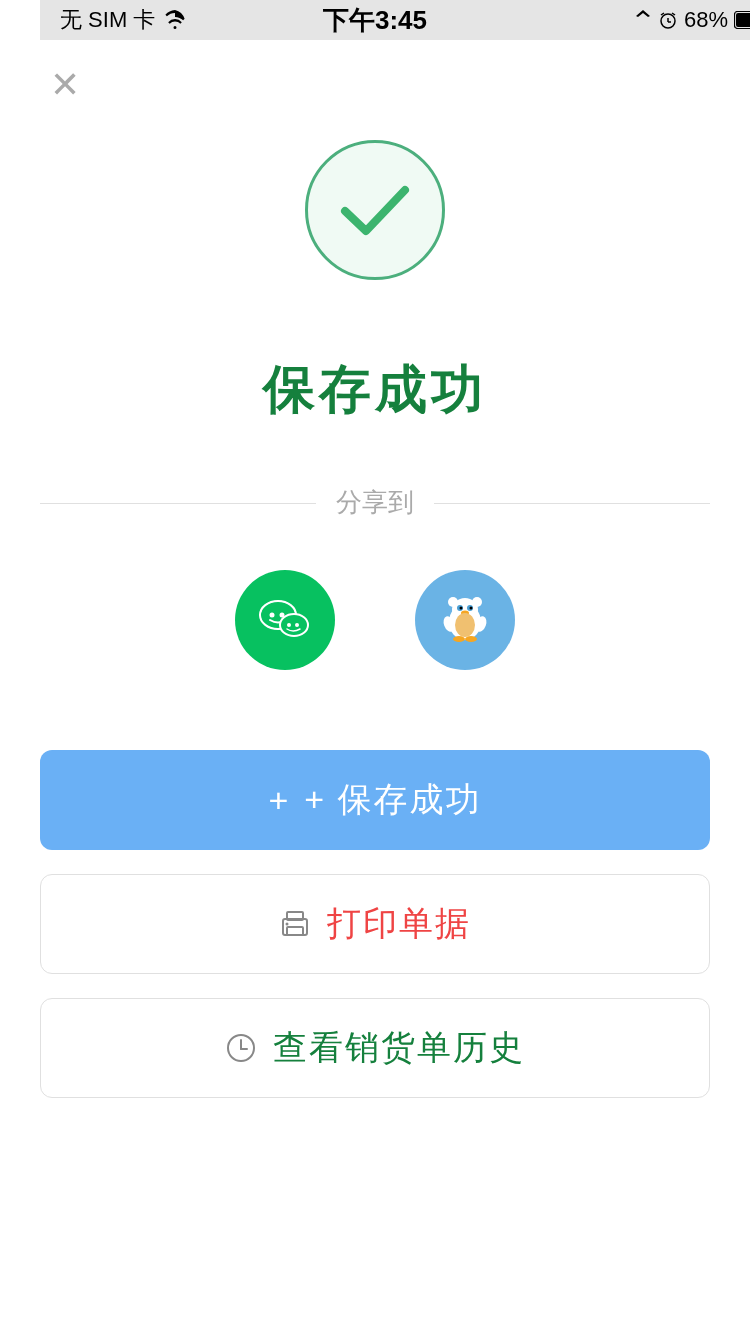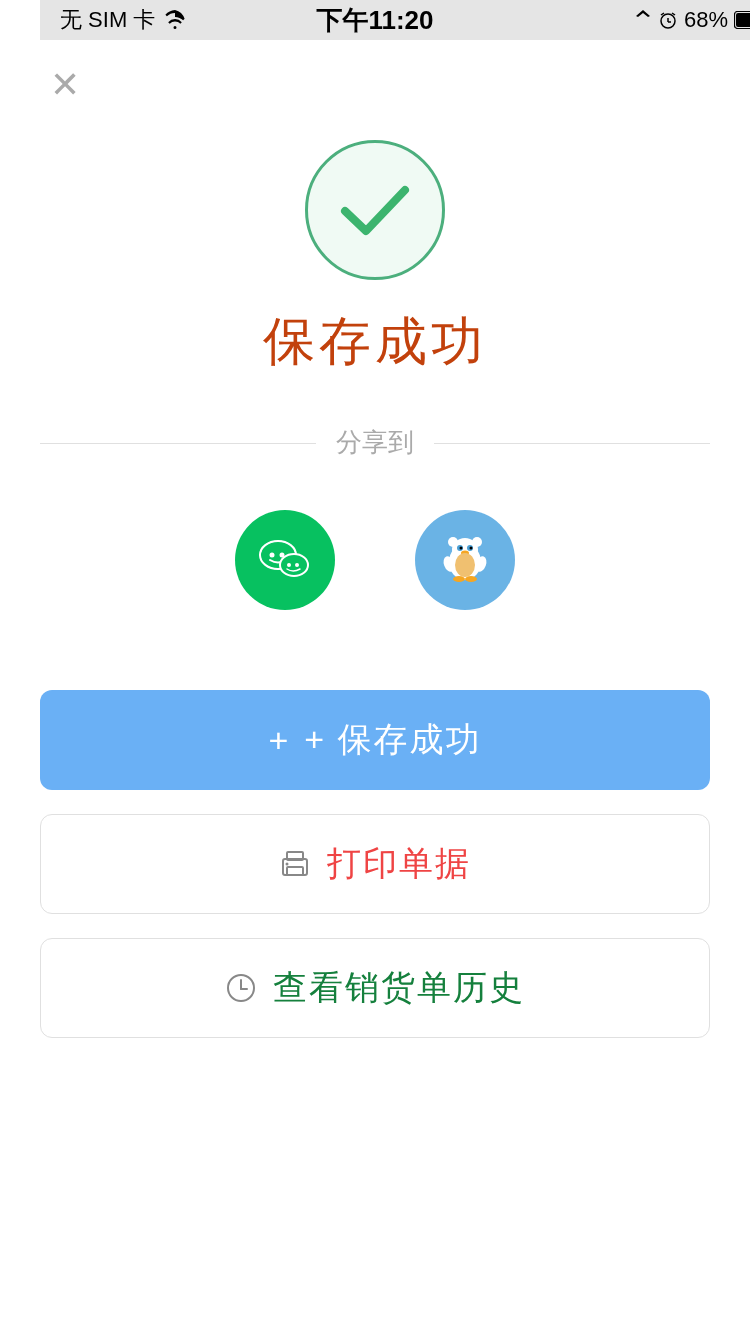--- a/index.html
+++ b/index.html
@@ -97,31 +97,31 @@
       justify-content: center;
     }
 
     .checkmark {
       width: 70px;
       height: 55px;
     }
 
     
     .success-title {
-      margin-top: 27px;
+      margin-top: 75px;
       font-size: 52px;
-      font-weight: 400;
-      color: #c2410c;
+      font-weight: 700;
+      color: #15803d;
       letter-spacing: 4px;
     }
 
     
     .share-divider {
       width: 100%;
-      margin-top: 48px;
+      margin-top: 60px;
       position: relative;
       display: flex;
       align-items: center;
       justify-content: center;
     }
 
     .share-divider::before {
       content: '';
       position: absolute;
       left: 0;
@@ -204,21 +204,21 @@
 </head>
 <body>
 
 <div class="status-bar">
   <div class="status-left">
     <span style="font-size:22px;">无 SIM 卡</span>
     <svg width="24" height="20" viewBox="0 0 24 20" fill="none" xmlns="http://www.w3.org/2000/svg">
       <path d="M12 16a1.5 1.5 0 1 1 0 3 1.5 1.5 0 0 1 0-3zm0-4.5c2.07 0 3.95.84 5.31 2.19l1.5-1.5A9.44 9.44 0 0 0 12 9a9.44 9.44 0 0 0-6.81 3.19l1.5 1.5A7.44 7.44 0 0 1 12 11.5zm0-4.5c3.17 0 6.03 1.28 8.11 3.36l1.5-1.5A13.44 13.44 0 0 0 12 0 13.44 13.44 0 0 0 2.39 4.86l1.5 1.5A11.44 11.44 0 0 1 12 3z" fill="#000"></path>
     </svg>
   </div>
-  <div class="status-center">下午11:20</div>
+  <div class="status-center">下午3:45</div>
   <div class="status-right">
     <svg width="18" height="20" viewBox="0 0 18 20" fill="none">
       <path d="M9 0L16 6l-2 1-5-4-5 4-2-1z" fill="#000"></path>
     </svg>
     <svg width="20" height="20" viewBox="0 0 20 20" fill="none">
       <circle cx="10" cy="11" r="7" stroke="#000" stroke-width="1.5" fill="none"></circle>
       <line x1="10" y1="8" x2="10" y2="12" stroke="#000" stroke-width="1.5"></line>
       <line x1="10" y1="12" x2="13" y2="12" stroke="#000" stroke-width="1.5"></line>
       <line x1="3" y1="5" x2="6" y2="3" stroke="#000" stroke-width="1.5"></line>
       <line x1="17" y1="5" x2="14" y2="3" stroke="#000" stroke-width="1.5"></line>

